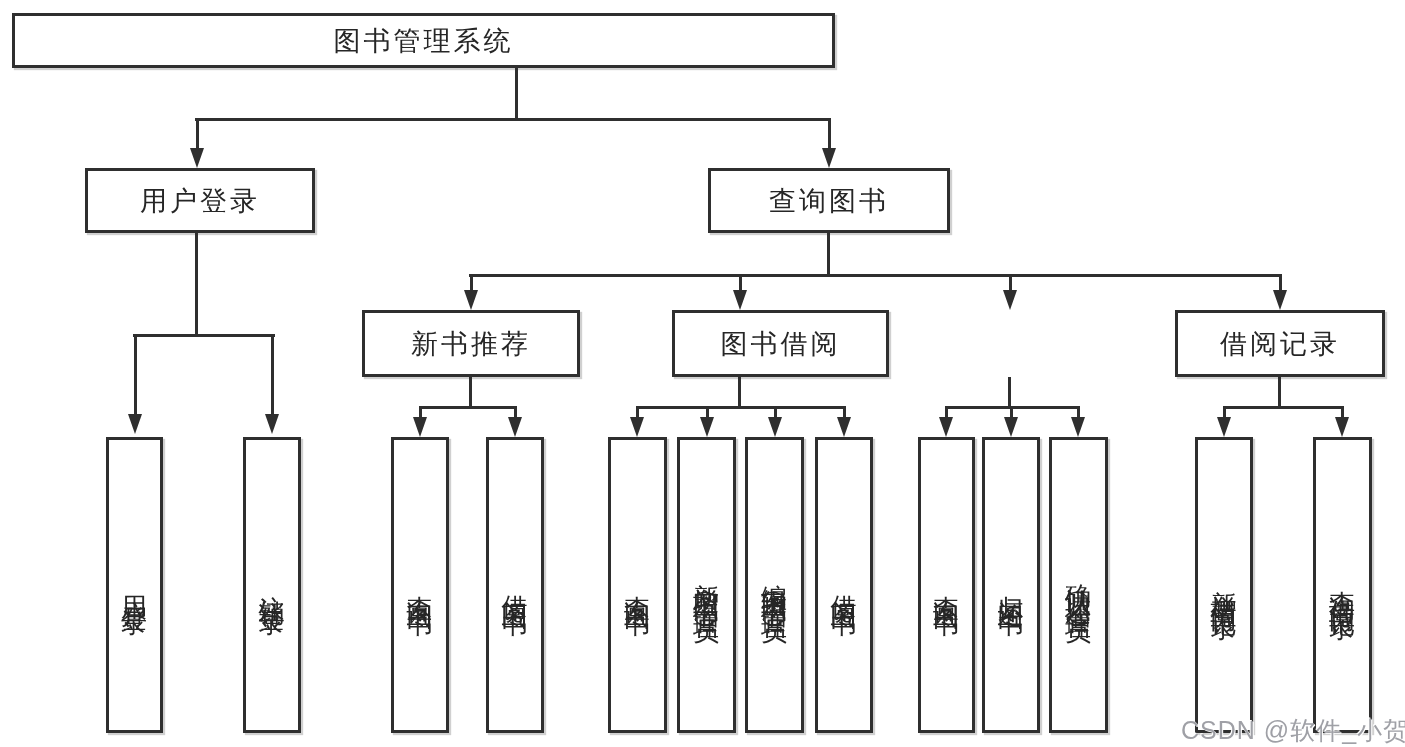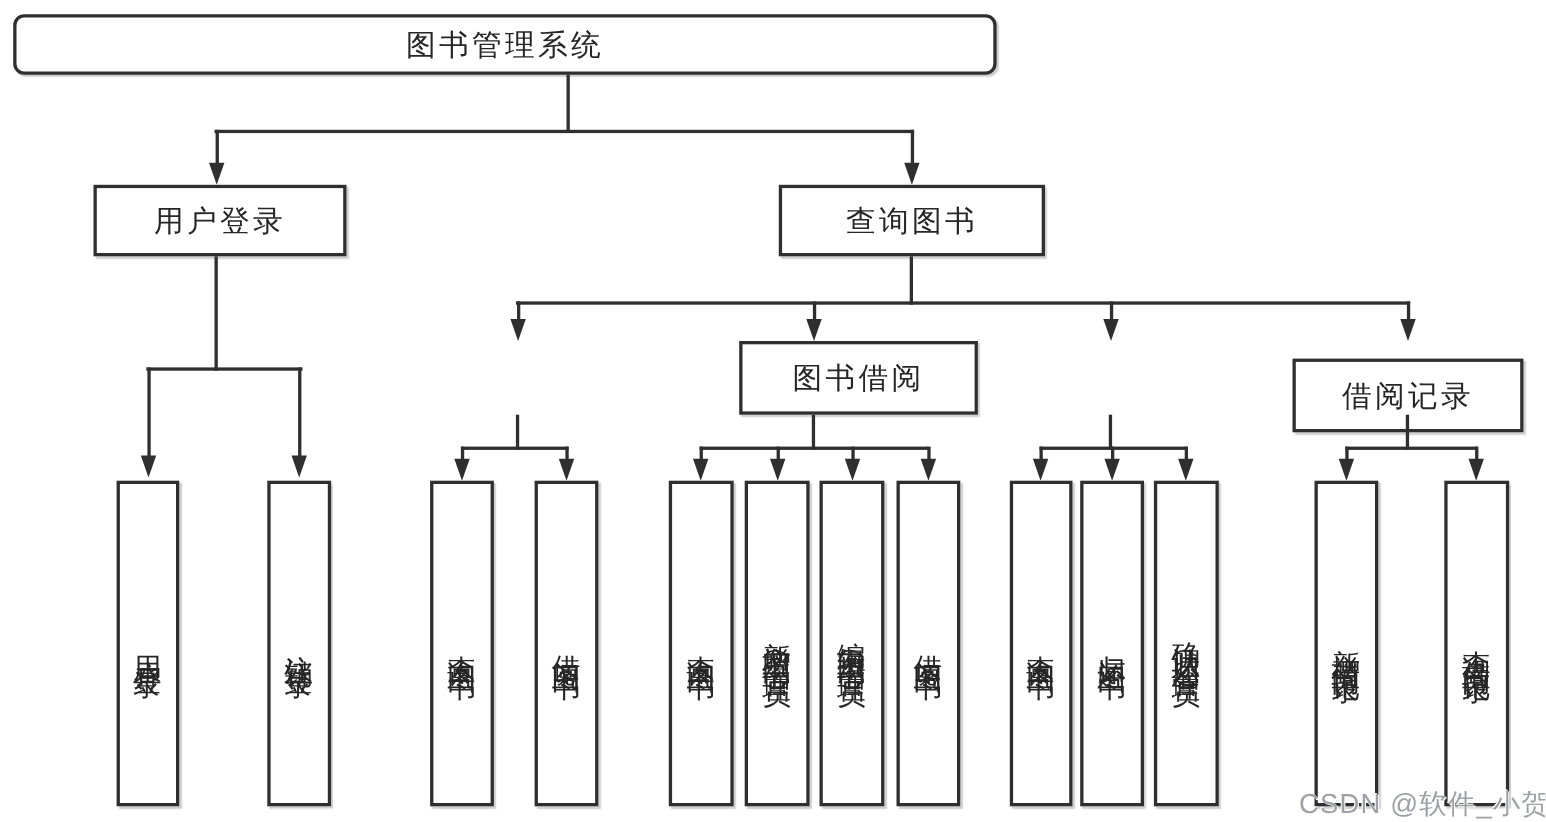--- a/index.html
+++ b/index.html
@@ -34,21 +34,21 @@
     position:absolute;left:1181px;top:714px;z-index:5;
     font-size:25px;letter-spacing:1px;color:#9fa0a6;white-space:nowrap;
     text-shadow:1px 1px 0 #ffffff,-1px -1px 0 #ffffff;
   }
 </style>
 </head>
 <body>
 
 <div class="canvas">
 
-  <div class="box hlabel" style="left:12px;top:13px;width:894px;height:55px;border-radius:10px;">
+  <div class="box hlabel" style="left:12px;top:13px;width:823px;height:55px;">
     <span>图书管理系统</span>
   </div>
 
   <div class="vline" style="left:515px;top:68px;height:51px;"></div>
   <div class="hline" style="left:195px;top:118px;width:636px;"></div>
   <div class="arrow" style="left:190px;top:118px;height:50px;"></div>
   <div class="arrow" style="left:822px;top:118px;height:50px;"></div>
 
   <div class="box hlabel" style="left:85px;top:168px;width:230px;height:65px;">
     <span>用户登录</span>
@@ -62,24 +62,27 @@
   <div class="arrow" style="left:128px;top:334px;height:100px;"></div>
   <div class="arrow" style="left:265px;top:334px;height:100px;"></div>
 
   <div class="vline" style="left:827px;top:233px;height:44px;"></div>
   <div class="hline" style="left:469px;top:274px;width:813px;"></div>
   <div class="arrow" style="left:464px;top:274px;height:36px;"></div>
   <div class="arrow" style="left:733px;top:274px;height:36px;"></div>
   <div class="arrow" style="left:1003px;top:274px;height:36px;"></div>
   <div class="arrow" style="left:1273px;top:274px;height:36px;"></div>
 
+  <div class="box hlabel" style="left:362px;top:310px;width:218px;height:67px;">
+    <span>新书推荐</span>
+  </div>
   <div class="box hlabel" style="left:632px;top:310px;width:217px;height:67px;margin-left:40px;">
     <span>图书借阅</span>
   </div>
-  <div class="box hlabel" style="left:1175px;top:310px;width:210px;height:67px;margin-top:16px;">
+  <div class="box hlabel" style="left:1175px;top:310px;width:210px;height:67px;">
     <span>借阅记录</span>
   </div>
 
   <div class="vline" style="left:469px;top:377px;height:32px;"></div>
   <div class="hline" style="left:419px;top:406px;width:98px;"></div>
   <div class="arrow" style="left:413px;top:406px;height:31px;"></div>
   <div class="arrow" style="left:508px;top:406px;height:31px;"></div>
 
   <div class="vline" style="left:738px;top:377px;height:32px;"></div>
   <div class="hline" style="left:636px;top:406px;width:208px;"></div>

